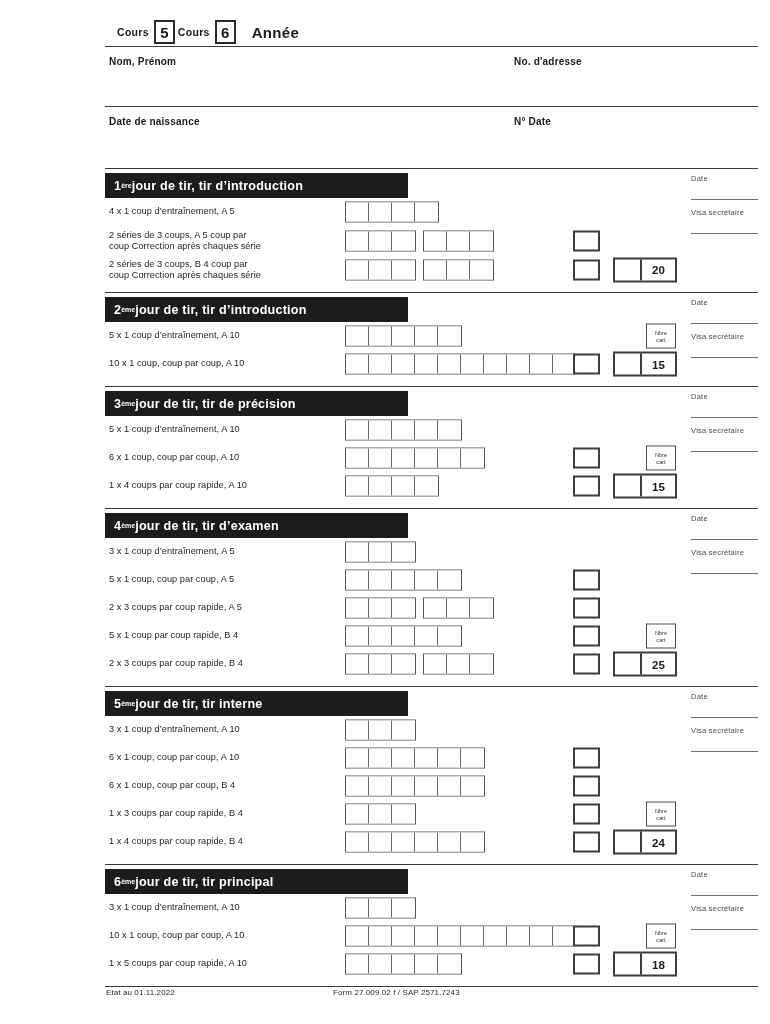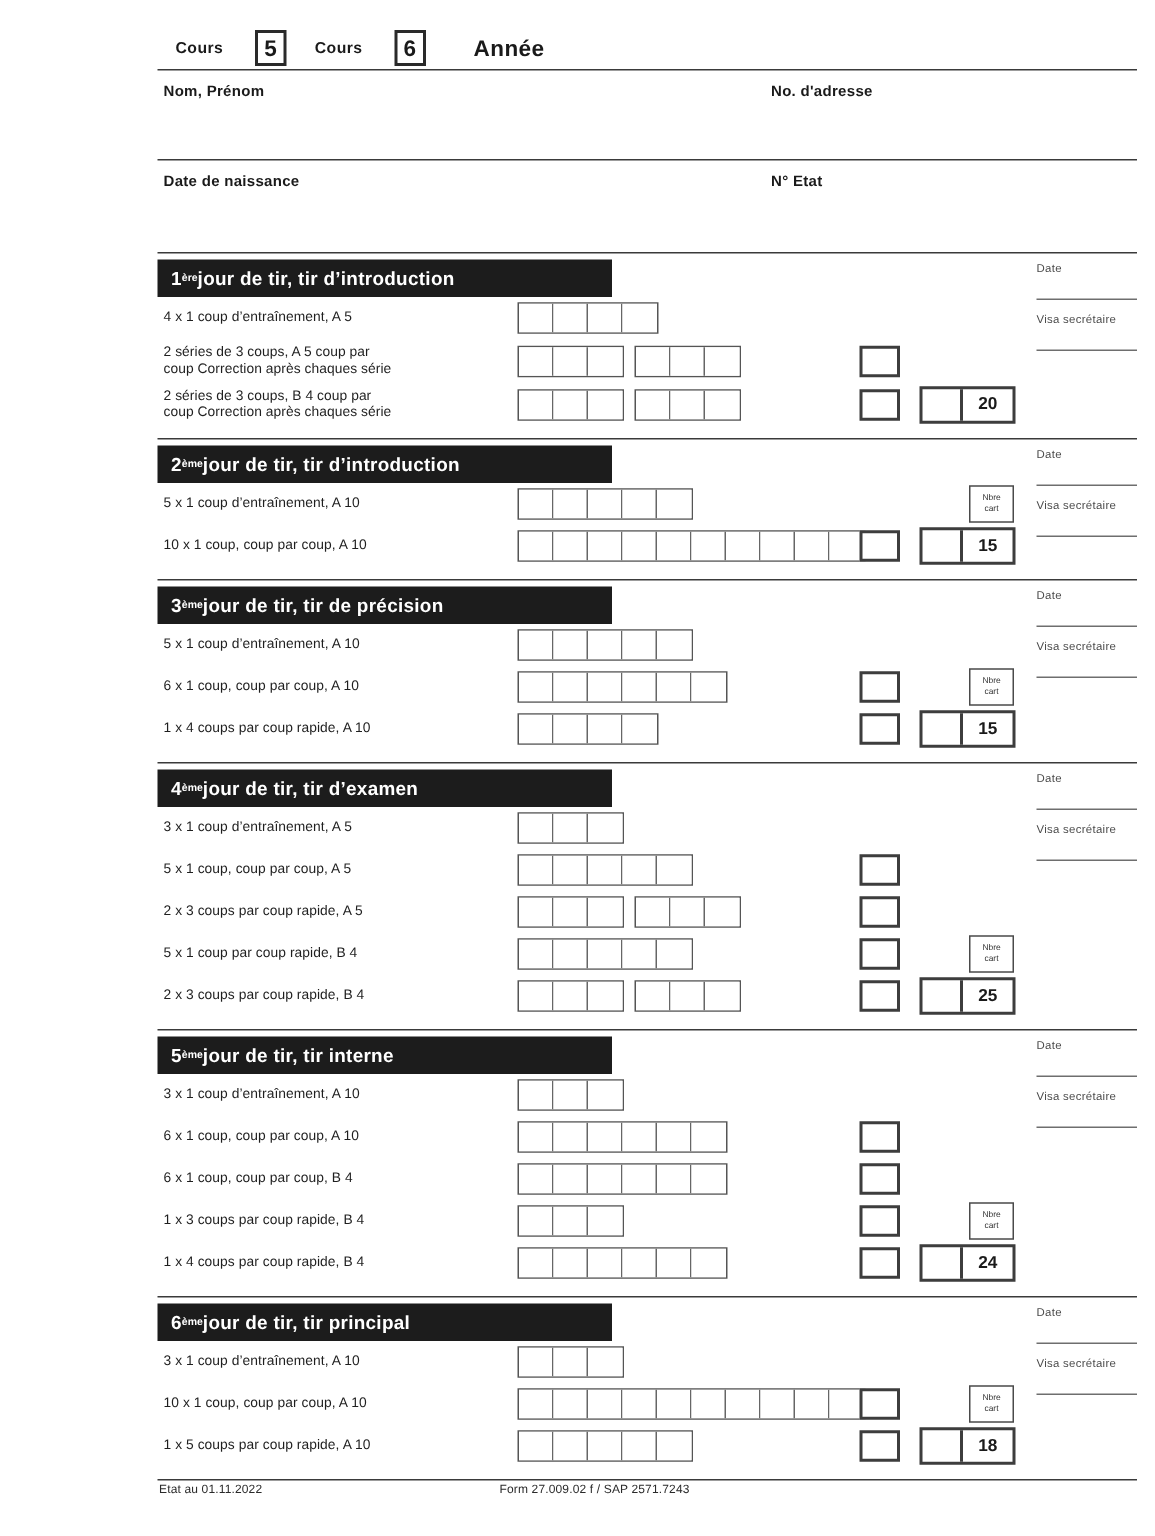--- a/index.html
+++ b/index.html
@@ -44,21 +44,21 @@
     display: flex;
     align-items: center;
     padding: 0 10px;
     width: 303px;
     height: 26px;
   }
   .cours-group {
     display: flex;
     align-items: center;
     margin-left: 9px;
-    gap: 16px;
+    gap: 0;
   }
   .cours-label {
     font-size: 10.5px;
     font-weight: bold;
     letter-spacing: 0.3px;
     padding: 0 5px 0 3px;
     align-self: center;
   }
   .cours-box {
     width: 21px;
@@ -278,21 +278,21 @@
 
     <div class="field-row">
       <span class="field-label left">Nom, Prénom</span>
       <span class="field-label right">No. d'adresse</span>
     </div>
     <div style="height:21px"></div>
     <div class="hrule"></div>
 
     <div class="field-row">
       <span class="field-label left">Date de naissance</span>
-      <span class="field-label right">N° Etat</span>
+      <span class="field-label right">N° Date</span>
     </div>
 
     <div style="height:23px"></div>
     <div class="hrule"></div>
     <div style="height:4px"></div>
 
     <div id="sections-host">
         <div class="section">
           <div class="sec-head">
             <div class="sec-bar">

